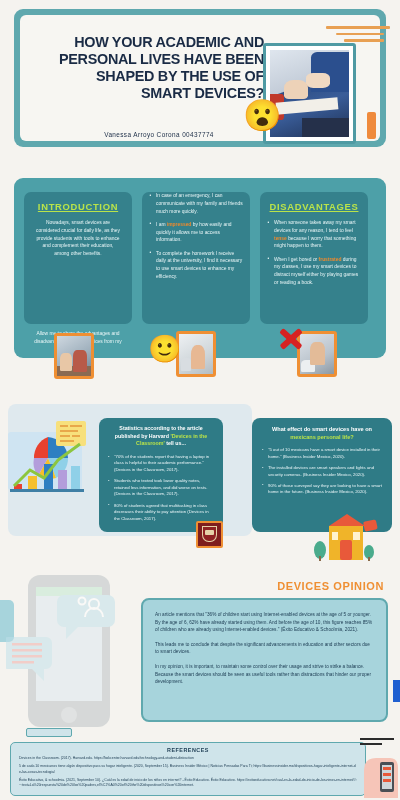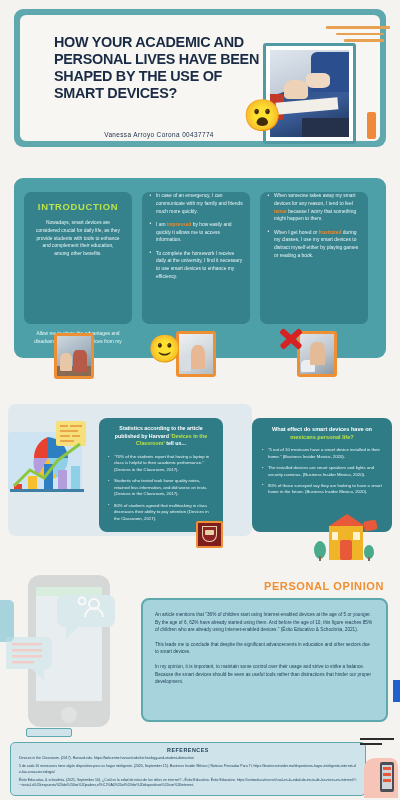--- a/index.html
+++ b/index.html
@@ -15,21 +15,21 @@
   .hero-frame{
     position:absolute; left:14px; top:9px; width:372px; height:138px;
     background:#5fa8ae; border-radius:9px;
   }
   .hero-inner{
     position:absolute; left:6px; top:6px; right:6px; bottom:6px;
     background:#f7f6f2; border-radius:6px;
   }
   .hero-title{
     position:absolute; left:34px; top:19px; width:210px;
-    text-align:left;
+    text-align:right;
     font-weight:bold; font-size:14.4px; line-height:1.18;
     letter-spacing:-0.3px;
     color:#1a2b45; text-transform:uppercase;
   }
   .hero-author{
     position:absolute; left:34px; top:116px; width:210px;
     text-align:center; font-size:6.4px; letter-spacing:0.4px;
     color:#1a2b45;
   }
   .hero-photo-frame{
@@ -69,21 +69,21 @@
   .col{
     position:absolute; top:14px; width:108px; height:132px;
     background:#35818c; border-radius:7px;
     padding:0 7px;
   }
   .col.c1{ left:10px; }
   .col.c2{ left:128px; }
   .col.c3{ left:246px; }
   .col-head{
     text-align:center; color:#b9e34a; font-size:9.4px; font-weight:bold;
-    letter-spacing:0.7px; padding-top:9px; padding-bottom:7px;
+    letter-spacing:0.7px; padding-top:9px; padding-bottom:7px;text-decoration:underline;
   }
   .col-body{ color:#e9f6f7; font-size:4.9px; line-height:1.58; }
   .col-body.intro{ text-align:center; padding:0 4px; }
   .col-body ul{ list-style:none; }
   .col-body li{ position:relative; padding-left:7px; margin-bottom:5.5px; }
   .col-body li:before{
     content:"•"; position:absolute; left:0.5px; top:-0.5px; color:#e9f6f7;
   }
   .hl{ color:#f08a2c; font-weight:bold; }
   .intro-after{
@@ -250,20 +250,21 @@
     <div class="col-body">
       <ul id="adv-list">
           <li><span>In case of an emergency, I can communicate with my family and friends much more quickly.</span></li>
           <li><span>I am </span><span class="hl">impressed</span><span> by how easily and quickly it allows me to access information.</span></li>
           <li><span>To complete the homework I receive daily at the university, I find it necessary to use smart devices to enhance my efficiency.</span></li>
         </ul>
     </div>
   </div>
 
   <div class="col c3">
+    <div class="col-head">DISADVANTAGES</div>
     <div class="col-body">
       <ul id="dis-list">
           <li><span>When someone takes away my smart devices for any reason, I tend to feel </span><span class="hl">tense</span><span> because I worry that something might happen to them.</span></li>
           <li><span>When I get bored or </span><span class="hl">frustrated</span><span> during my classes, I use my smart devices to distract myself either by playing games or reading a book.</span></li>
         </ul>
     </div>
   </div>
 </div>
 
 <div class="ph p1">
@@ -347,21 +348,21 @@
   <rect x="56" y="10" width="13" height="10" rx="2" fill="#e8593a" transform="rotate(-12 56 10)"></rect>
   <rect x="33" y="28" width="12" height="20" rx="2" fill="#e8593a"></rect>
   <rect x="46" y="20" width="7" height="8" fill="#fff3cf"></rect>
   <rect x="25" y="20" width="6" height="8" fill="#fff3cf"></rect>
   <ellipse cx="13" cy="38" rx="6" ry="9" fill="#4aab8c"></ellipse>
   <rect x="12" y="44" width="2" height="5" fill="#8a6a4a"></rect>
   <ellipse cx="62" cy="40" rx="5" ry="7" fill="#4aab8c"></ellipse>
   <rect x="61" y="45" width="2" height="4" fill="#8a6a4a"></rect>
 </svg>
 
-<div class="po-title">PERSONAL OPINION</div>
+<div class="po-title">DEVICES OPINION</div>
 <div class="po-strip"></div>
 <svg class="phone-art" viewBox="0 0 132 175">
   <rect x="22" y="12" width="82" height="152" rx="12" fill="#b9bfc2"></rect>
   <rect x="30" y="24" width="66" height="114" fill="#dce9ef"></rect>
   <rect x="30" y="24" width="66" height="9" fill="#bfe8cf"></rect>
   <circle cx="63" cy="152" r="8" fill="#cdd3d6"></circle>
   <path d="M58 32 h44 a7 7 0 0 1 7 7 v18 a7 7 0 0 1 -7 7 h-30 l-12 12 v-12 h-2 a7 7 0 0 1 -7 -7 v-18 a7 7 0 0 1 7 -7 z" fill="#bfe0ea"></path>
   <g fill="none" stroke="#fff" stroke-width="2">
     <circle cx="88" cy="41" r="5"></circle>
       <path d="M79 54 a9 9 0 0 1 18 0"></path>

